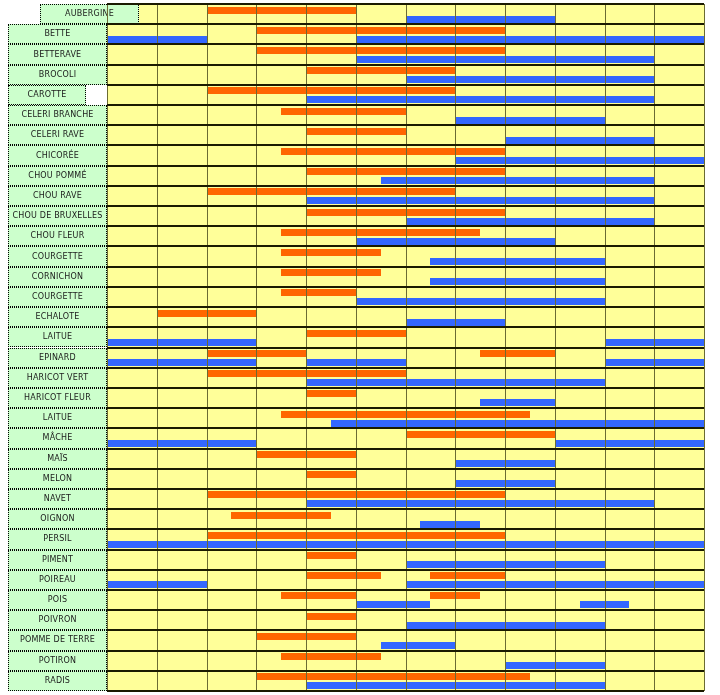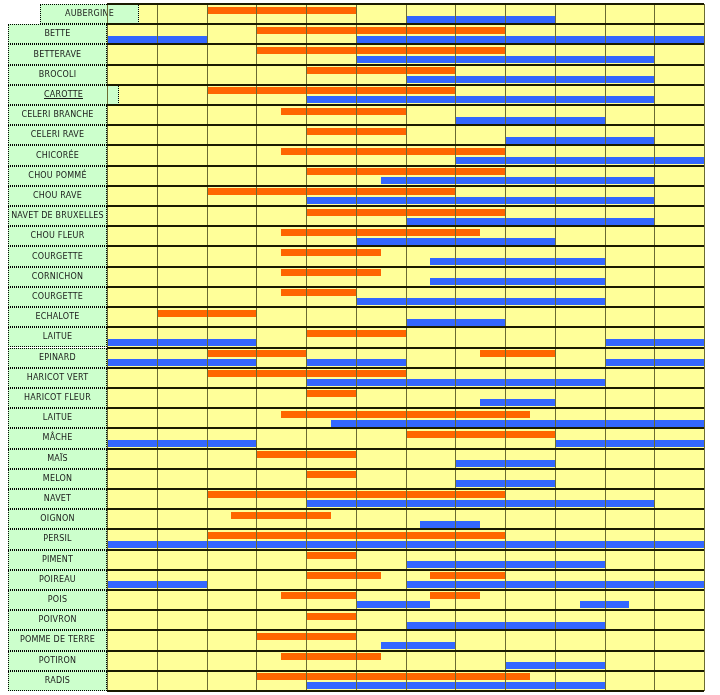--- a/index.html
+++ b/index.html
@@ -37,39 +37,39 @@
       <div class="label-cell" style="left: 8px; top: 24.21px; width: 99px; height: 20.21px;">BETTE</div>
       <div class="bar" style="left: 256.25px; top: 26.71px; width: 248.75px; background: rgb(255, 102, 0);"></div>
       <div class="bar" style="left: 107px; top: 35.71px; width: 99.5px; background: rgb(51, 102, 255);"></div>
       <div class="bar" style="left: 355.75px; top: 35.71px; width: 348.25px; background: rgb(51, 102, 255);"></div>
       <div class="label-cell" style="left: 8px; top: 44.41px; width: 99px; height: 20.21px;">BETTERAVE</div>
       <div class="bar" style="left: 256.25px; top: 46.91px; width: 248.75px; background: rgb(255, 102, 0);"></div>
       <div class="bar" style="left: 355.75px; top: 55.91px; width: 298.5px; background: rgb(51, 102, 255);"></div>
       <div class="label-cell" style="left: 8px; top: 64.62px; width: 99px; height: 20.21px;">BROCOLI</div>
       <div class="bar" style="left: 306px; top: 67.12px; width: 149.25px; background: rgb(255, 102, 0);"></div>
       <div class="bar" style="left: 405.5px; top: 76.12px; width: 248.75px; background: rgb(51, 102, 255);"></div>
-      <div class="label-cell" style="left: 8px; top: 84.82px; width: 111px; height: 20.21px; text-decoration: underline;">CAROTTE</div>
+      <div class="label-cell" style="left: 8px; top: 84.82px; width: 78px; height: 20.21px;">CAROTTE</div>
       <div class="bar" style="left: 206.5px; top: 87.32px; width: 248.75px; background: rgb(255, 102, 0);"></div>
       <div class="bar" style="left: 306px; top: 96.32px; width: 348.25px; background: rgb(51, 102, 255);"></div>
       <div class="label-cell" style="left: 8px; top: 105.03px; width: 99px; height: 20.21px;">CELERI BRANCHE</div>
       <div class="bar" style="left: 281.13px; top: 107.53px; width: 124.38px; background: rgb(255, 102, 0);"></div>
       <div class="bar" style="left: 455.25px; top: 116.53px; width: 149.25px; background: rgb(51, 102, 255);"></div>
       <div class="label-cell" style="left: 8px; top: 125.24px; width: 99px; height: 20.21px;">CELERI RAVE</div>
       <div class="bar" style="left: 306px; top: 127.74px; width: 99.5px; background: rgb(255, 102, 0);"></div>
       <div class="bar" style="left: 505px; top: 136.74px; width: 149.25px; background: rgb(51, 102, 255);"></div>
       <div class="label-cell" style="left: 8px; top: 145.44px; width: 99px; height: 20.21px;">CHICORÉE</div>
       <div class="bar" style="left: 281.13px; top: 147.94px; width: 223.88px; background: rgb(255, 102, 0);"></div>
       <div class="bar" style="left: 455.25px; top: 156.94px; width: 248.75px; background: rgb(51, 102, 255);"></div>
       <div class="label-cell" style="left: 8px; top: 165.65px; width: 99px; height: 20.21px;">CHOU POMMÉ</div>
       <div class="bar" style="left: 306px; top: 168.15px; width: 199px; background: rgb(255, 102, 0);"></div>
       <div class="bar" style="left: 380.63px; top: 177.15px; width: 273.63px; background: rgb(51, 102, 255);"></div>
       <div class="label-cell" style="left: 8px; top: 185.85px; width: 99px; height: 20.21px;">CHOU RAVE</div>
       <div class="bar" style="left: 206.5px; top: 188.35px; width: 248.75px; background: rgb(255, 102, 0);"></div>
       <div class="bar" style="left: 306px; top: 197.35px; width: 348.25px; background: rgb(51, 102, 255);"></div>
-      <div class="label-cell" style="left: 8px; top: 206.06px; width: 99px; height: 20.21px;">NAVET DE BRUXELLES</div>
+      <div class="label-cell" style="left: 8px; top: 206.06px; width: 99px; height: 20.21px;">CHOU DE BRUXELLES</div>
       <div class="bar" style="left: 306px; top: 208.56px; width: 199px; background: rgb(255, 102, 0);"></div>
       <div class="bar" style="left: 405.5px; top: 217.56px; width: 248.75px; background: rgb(51, 102, 255);"></div>
       <div class="label-cell" style="left: 8px; top: 226.26px; width: 99px; height: 20.21px;">CHOU FLEUR</div>
       <div class="bar" style="left: 281.13px; top: 228.76px; width: 199px; background: rgb(255, 102, 0);"></div>
       <div class="bar" style="left: 355.75px; top: 237.76px; width: 199px; background: rgb(51, 102, 255);"></div>
       <div class="label-cell" style="left: 8px; top: 246.47px; width: 99px; height: 20.21px;">COURGETTE</div>
       <div class="bar" style="left: 281.13px; top: 248.97px; width: 99.5px; background: rgb(255, 102, 0);"></div>
       <div class="bar" style="left: 430.38px; top: 257.97px; width: 174.13px; background: rgb(51, 102, 255);"></div>
       <div class="label-cell" style="left: 8px; top: 266.68px; width: 99px; height: 20.21px;">CORNICHON</div>
       <div class="bar" style="left: 281.13px; top: 269.18px; width: 99.5px; background: rgb(255, 102, 0);"></div>

